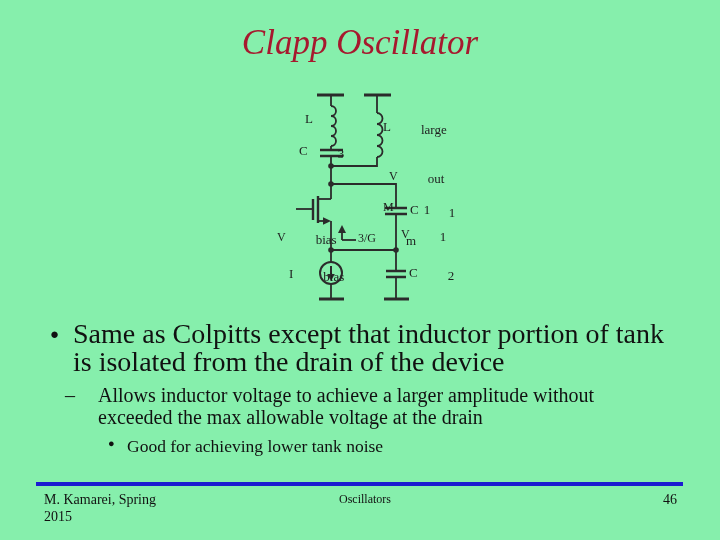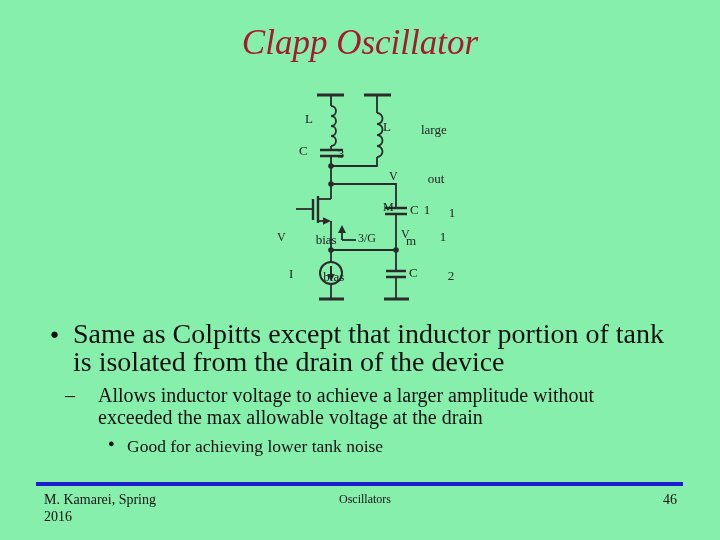--- a/index.html
+++ b/index.html
@@ -115,17 +115,17 @@
   <span class="marker b1-marker">●</span>
   <div class="btext b1-text">Same as Colpitts except that inductor portion of tank is isolated from the drain of the device</div>
 
   <span class="marker b2-marker">–</span>
   <div class="btext b2-text">Allows inductor voltage to achieve a larger amplitude without exceeded the max allowable voltage at the drain</div>
 
   <span class="marker b3-marker">●</span>
   <div class="btext b3-text">Good for achieving lower tank noise</div>
 
   <div class="divider"></div>
-  <div class="footer-author">M. Kamarei, Spring 2016</div>
+  <div class="footer-author">M. Kamarei, Spring 2015</div>
   <div class="footer-course">Oscillators</div>
   <div class="footer-page">46</div>
 
 </div>
 
 </body></html>

